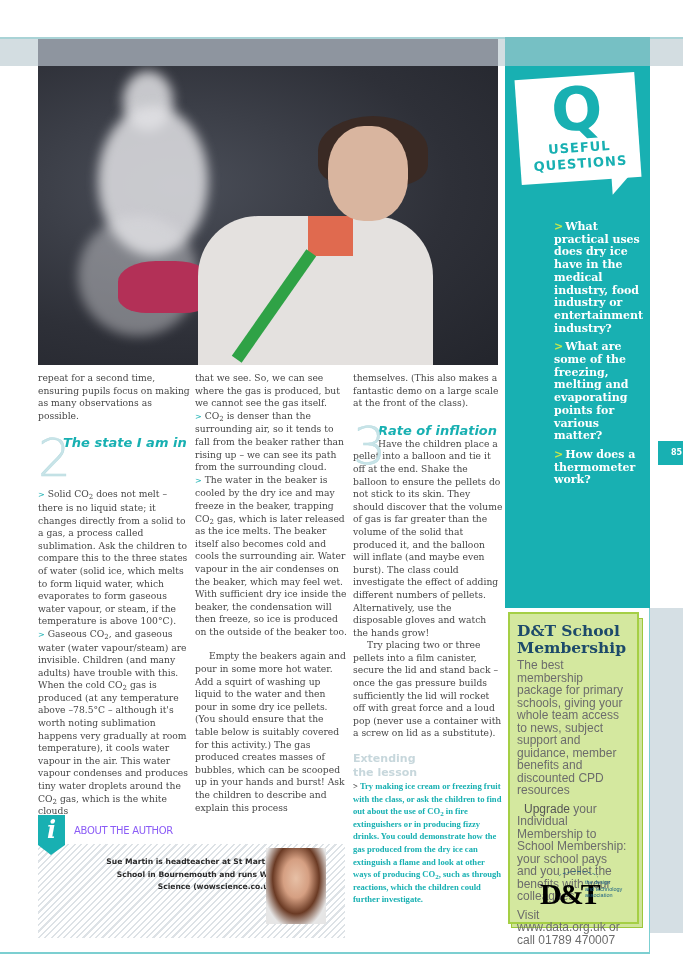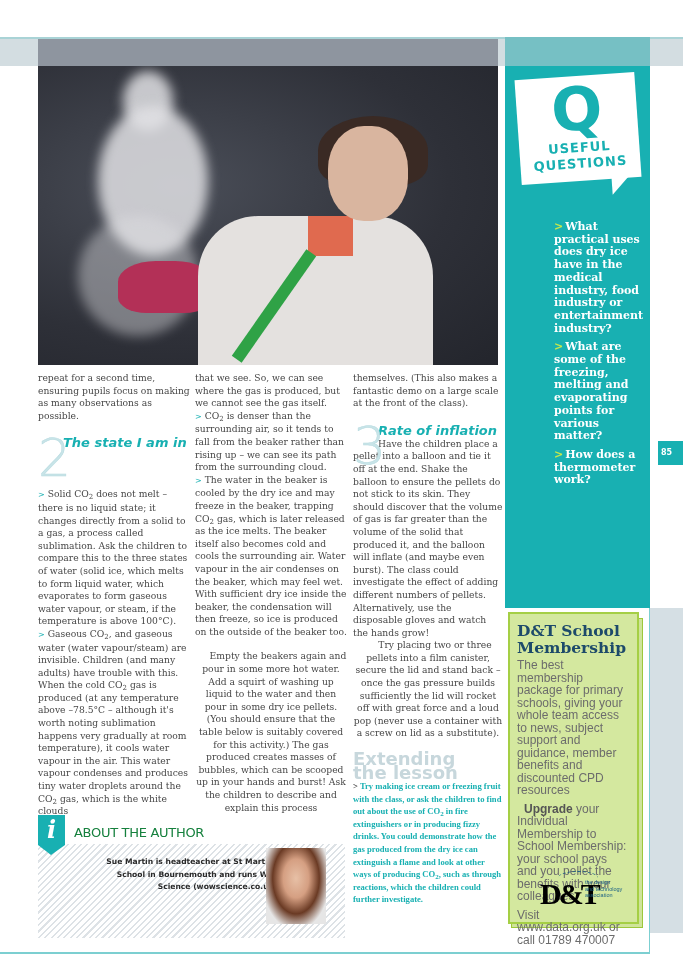--- a/index.html
+++ b/index.html
@@ -25,56 +25,56 @@
   .q-badge::after { content: ""; position: absolute; left: 90px; top: 103px; border-left: 0 solid transparent; border-right: 18px solid transparent; border-top: 18px solid #ffffff; }
   .q-letter { position: absolute; left: 0; width: 100%; top: 2px; text-align: center; font-family: "DejaVu Sans", sans-serif; font-weight: bold; font-size: 60px; line-height: 62px; color: #18b0b2; }
   .q-word { position: absolute; left: 0; width: 100%; text-align: center; font-family: "DejaVu Sans", sans-serif; font-weight: bold; color: #18b0b2; letter-spacing: 1px; }
   .q-word.w1 { top: 64px; font-size: 13px; }
   .q-word.w2 { top: 80px; font-size: 13px; }
 
   .questions { position: absolute; left: 518px; top: 221px; width: 128px; }
   .question { font-family: "DejaVu Serif", serif; font-weight: bold; font-size: 11px; line-height: 12.7px; color: #ffffff; margin-bottom: 6px; margin-left: 36px; }
   .question .chev { color: #c7e84a; margin-right: 2px; }
 
-  .page-number { position: absolute; left: 658px; top: 441px; width: 25px; height: 24px; background: #18b0b2; color: #ffffff; font-family: "DejaVu Sans", sans-serif; font-size: 8px; font-weight: bold; line-height: 24px; padding-left: 3px; }
+  .page-number { position: absolute; left: 658px; top: 441px; width: 25px; height: 24px; background: #18b0b2; color: #ffffff; font-family: "DejaVu Sans", sans-serif; font-size: 8px; font-weight: bold; line-height: 24px; padding-left: 13px; }
 
   .col { position: absolute; font-family: "DejaVu Serif", serif; font-size: 9.2px; line-height: 12.6px; color: #474747; }
   .col p { margin: 0; }
   .col1 { left: 38px; top: 372px; width: 152px; }
   .col2 { left: 195px; top: 372px; width: 152px; }
   .col3 { left: 353px; top: 372px; width: 150px; }
   .chev-small { color: #18b0b2; font-size: 8px; margin-right: 3px; }
   .gap { height: 12px; }
-  .indent { text-indent: 14px; text-align: center; }
+  .indent { text-indent: 14px; }
   sub { font-size: 7px; vertical-align: -2px; line-height: 0; }
 
   .section-head { position: relative; margin-top: 14px; min-height: 40px; }
   .big-num { position: absolute; left: 0; top: -4px; font-family: "DejaVu Sans", sans-serif; font-size: 52px; font-weight: 200; color: #c8e4e8; line-height: 52px; -webkit-text-stroke: 0.5px #b8dbe0; }
   .section-title { display: block; margin-left: 25px; font-family: "DejaVu Sans", sans-serif; font-weight: bold; font-style: italic; font-size: 13px; line-height: 14px; color: #18b0b2; }
   .section-lead { margin-left: 25px; }
 
-  .extend-title { margin-top: 12px; font-family: "DejaVu Sans", sans-serif; font-weight: bold; font-size: 18px; line-height: 14px; color: #c7d7dc; }
+  .extend-title { margin-top: 12px; font-family: "DejaVu Sans", sans-serif; font-weight: bold; font-size: 11px; line-height: 14px; color: #c7d7dc; }
   .extend-body { margin-top: 3px; font-family: Liberation Serif, serif; font-weight: bold; font-size: 8.6px; line-height: 12.6px; color: #18b0b2; }
   .extend-body .arrow { color: #2c2c2c; }
 
   .author-box { position: absolute; left: 38px; top: 844px; width: 307px; height: 94px; background: repeating-linear-gradient(135deg, #ffffff 0px, #ffffff 3px, #dde2e6 3px, #dde2e6 4.5px); }
   .author-icon { position: absolute; left: 38px; top: 815px; width: 27px; height: 30px; background: #18b0b2; }
   .author-icon::after { content: ""; position: absolute; left: 0; top: 30px; border-left: 13px solid transparent; border-right: 14px solid transparent; border-top: 10px solid #18b0b2; }
   .author-icon-glyph { position: absolute; left: 0; width: 100%; top: 1px; text-align: center; font-family: "DejaVu Serif", serif; font-weight: bold; font-style: italic; font-size: 24px; line-height: 28px; color: #ffffff; }
-  .author-heading { position: absolute; left: 74px; top: 825px; font-family: "DejaVu Sans", sans-serif; font-size: 13px; letter-spacing: -0.3px; color: #15803d; }
+  .author-heading { position: absolute; left: 74px; top: 825px; font-family: "DejaVu Sans", sans-serif; font-size: 10px; letter-spacing: -0.3px; color: #8b5cf6; }
   .author-bio { position: absolute; left: 90px; top: 856px; width: 190px; text-align: right; font-family: "DejaVu Sans", sans-serif; font-weight: bold; font-size: 7.6px; line-height: 12.6px; color: #2a2a2a; }
   .author-photo { position: absolute; left: 266px; top: 848px; width: 60px; height: 76px; background: radial-gradient(ellipse at 50% 40%, #e7c0a6 0%, #d59f82 30%, #6a3a24 55%, #e6e6e6 80%); }
 
   .membership-bg { position: absolute; left: 650px; top: 608px; width: 33px; height: 325px; background: #d5dfe4; }
   .membership-frame { position: absolute; left: 505px; top: 608px; width: 145px; height: 345px; background: #ffffff; border-right: 1px solid #8fcfd2; }
   .membership-card2 { position: absolute; left: 511px; top: 618px; width: 132px; height: 310px; background: #cfe49a; border: 1px solid #9cc83a; }
   .membership-card { position: absolute; left: 508px; top: 612px; width: 131px; height: 312px; background: #d4e89f; border: 2px solid #a5cf45; padding: 8px 7px; }
   .mem-title { font-family: "DejaVu Serif", serif; font-weight: bold; font-size: 15.5px; line-height: 17px; color: #1d4a6a; }
   .mem-text { margin-top: 3px; font-family: "Liberation Sans", sans-serif; font-size: 12px; line-height: 12.5px; color: #6c6c6c; }
-  .mem-text .strong { color: #555555; font-weight: bold; padding-left: 7px; }
+  .mem-text .strong { color: #555555; font-weight: normal; padding-left: 7px; }
   .mem-logo { position: absolute; left: 30px; top: 255px; width: 90px; height: 45px; }
   .mem-logo-dt { position: absolute; left: 0; top: 8px; font-family: Liberation Serif, serif; font-weight: bold; font-size: 30px; line-height: 34px; color: #000000; letter-spacing: -3px; }
   .mem-logo-text { position: absolute; left: 45px; top: 10px; font-family: "Liberation Sans", sans-serif; font-size: 5.5px; line-height: 6.5px; color: #1d6284; }
   .mem-logo-arc { position: absolute; left: 18px; top: 2px; width: 40px; height: 14px; border-top: 1.5px dashed #1d6284; border-radius: 50% 50% 0 0; }
 
   .bottom-line { position: absolute; left: 0; top: 952px; width: 650px; height: 2px; background: #7ccfd1; }
   .right-border { position: absolute; left: 649px; top: 608px; width: 1px; height: 345px; background: #7ccfd1; }
 </style>
 </head>
 <body>

